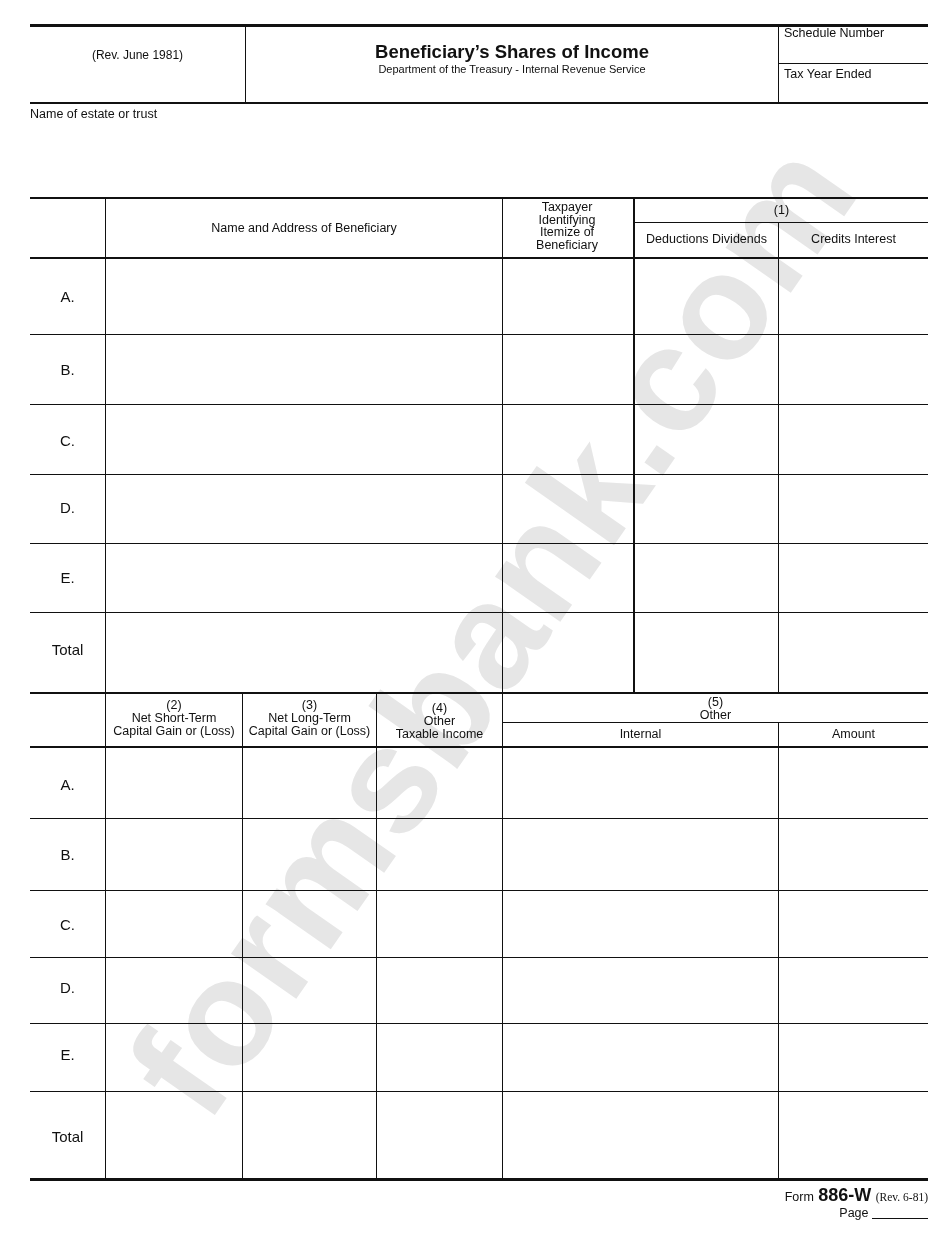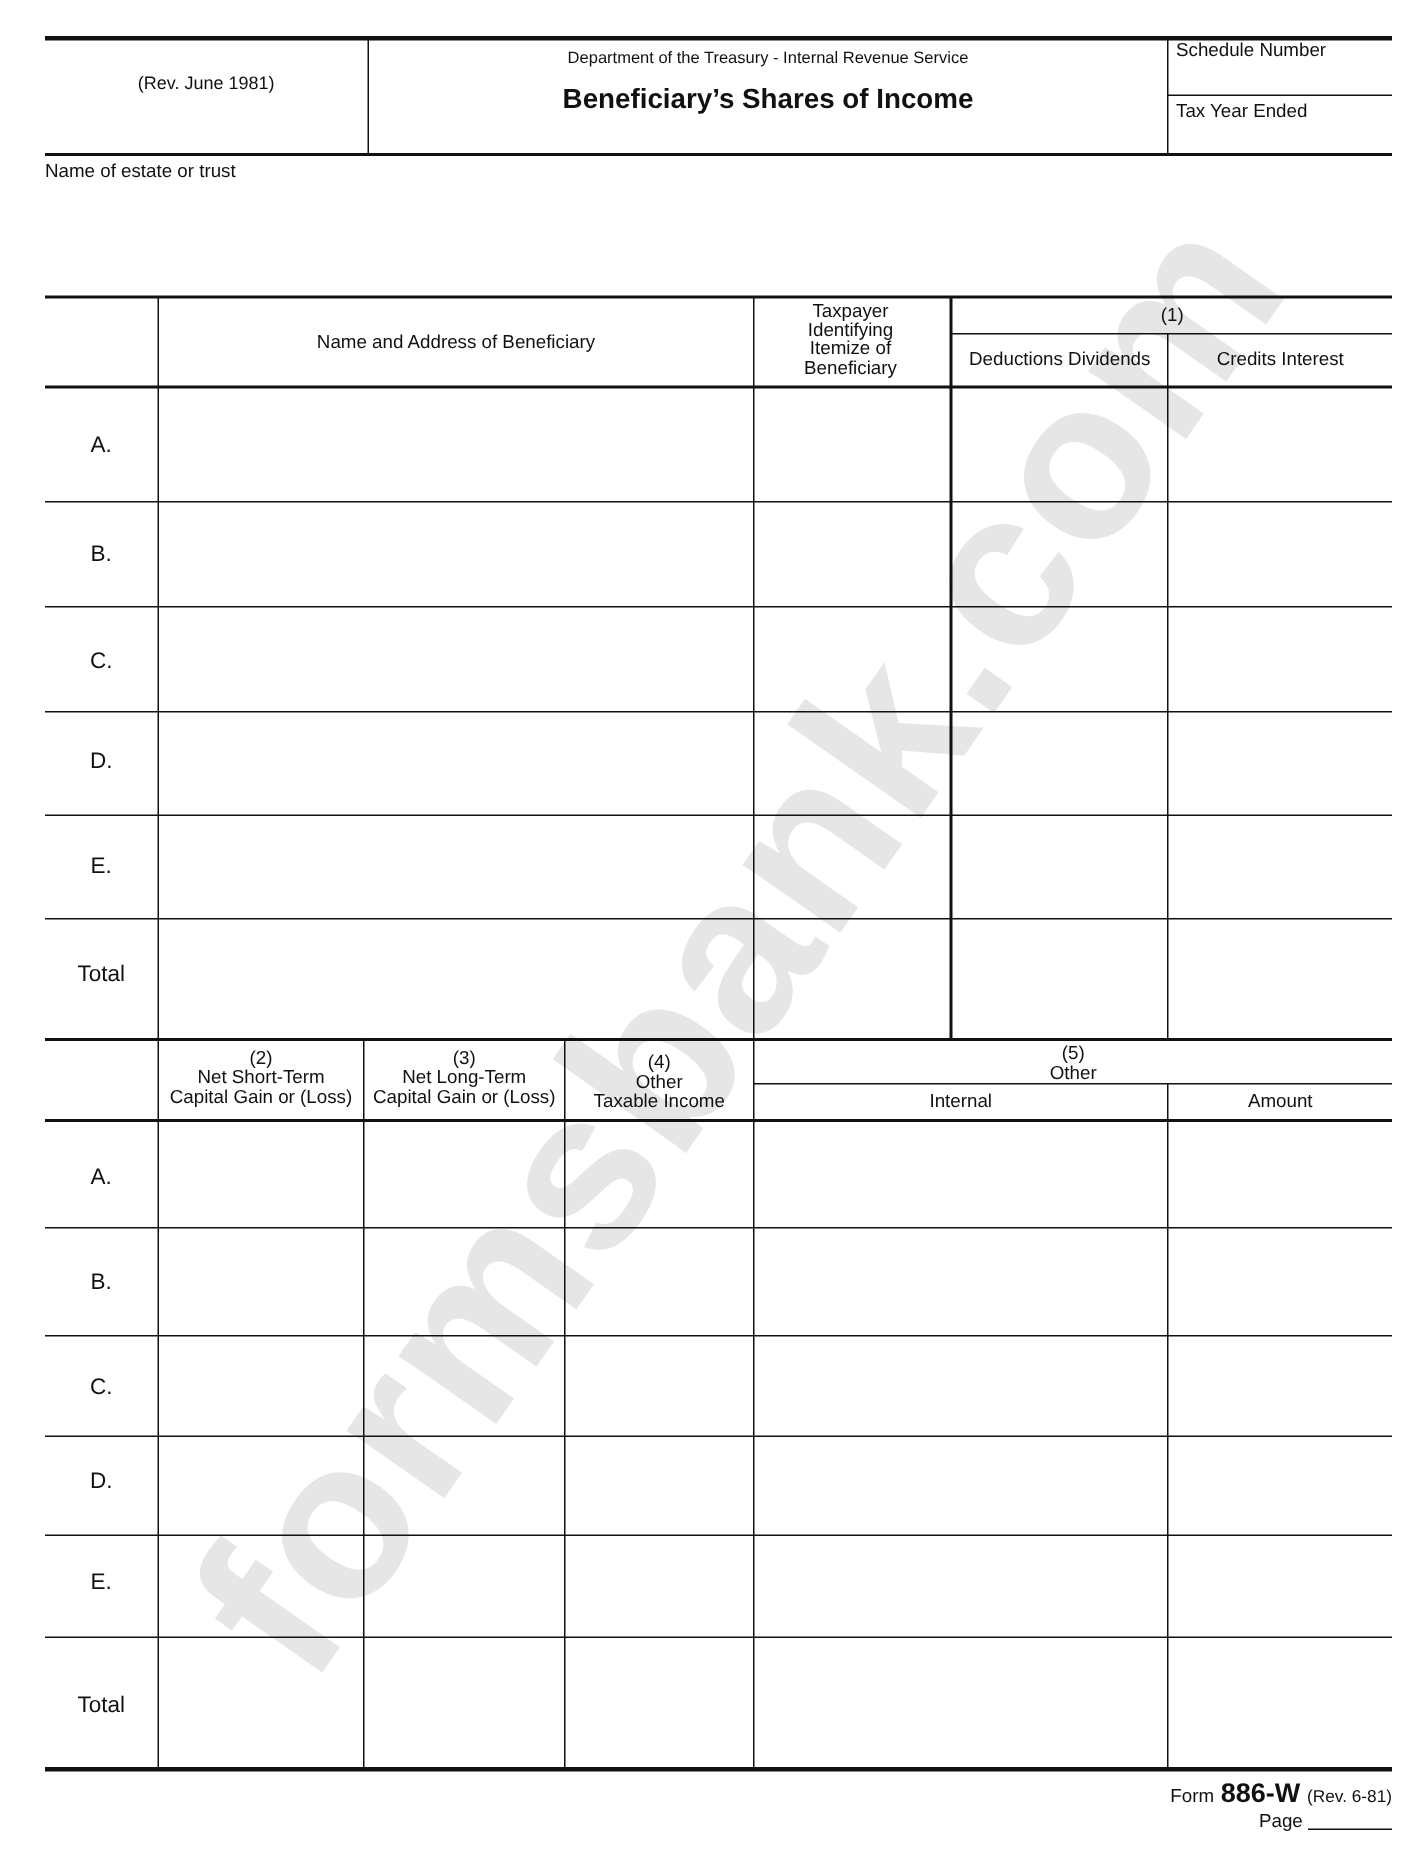--- a/index.html
+++ b/index.html
@@ -26,22 +26,22 @@
   <div class="hl med" style="left:30px;top:102px;width:898px;"></div>
   <div class="vl" style="left:245px;top:25px;height:78px;"></div>
   <div class="vl" style="left:778px;top:25px;height:78px;"></div>
   <div class="hl" style="left:778px;top:63px;width:150px;"></div>
 
   <div class="abs c" style="left:30px;top:48px;width:215px;">
     <div style="font-size:12px;line-height:14px;">(Rev. June 1981)</div>
   </div>
 
   <div class="abs c" style="left:246px;top:32px;width:532px;">
+    <div style="font-size:18.5px;font-weight:bold;line-height:21px;margin-top:9px;">Beneficiary’s Shares of Income</div>
     <div style="font-size:11px;line-height:14px;">Department of the Treasury - Internal Revenue Service</div>
-    <div style="font-size:18.5px;font-weight:bold;line-height:21px;margin-top:9px;">Beneficiary’s Shares of Income</div>
   </div>
 
   <div class="abs" style="left:784px;top:26px;width:142px;height:36px;font-size:12.5px;">
     <span>Schedule Number</span>
   </div>
   <div class="abs" style="left:784px;top:67px;width:142px;height:34px;font-size:12.5px;">
     <span>Tax Year Ended</span>
   </div>
 </div>
 
@@ -187,19 +187,19 @@
   <div class="cell" style="left:244px;top:1093px;width:131px;height:84px;"></div>
   <div class="cell" style="left:378px;top:1093px;width:123px;height:84px;"></div>
   <div class="cell" style="left:504px;top:1093px;width:273px;height:84px;"></div>
   <div class="cell" style="left:780px;top:1093px;width:147px;height:84px;"></div>
 </div>
 
 <div class="abs" style="left:700px;top:1186px;width:228px;text-align:right;">
   <div style="line-height:18px;">
     <span style="font-size:12.5px;">Form</span>
     <span style="font-size:18px;font-weight:bold;">886-W</span>
-    <span style="font-size:11.5px;">(Rev. 6-81)</span>
+    <span style="font-size:11.5px;font-family:Liberation Serif, serif;">(Rev. 6-81)</span>
   </div>
   <div style="font-size:12.5px;line-height:15px;">
     <span>Page</span>
     <span style="display:inline-block;width:56px;border-bottom:1px solid #111;vertical-align:-2px;"></span>
   </div>
 </div>
 
 </body></html>

